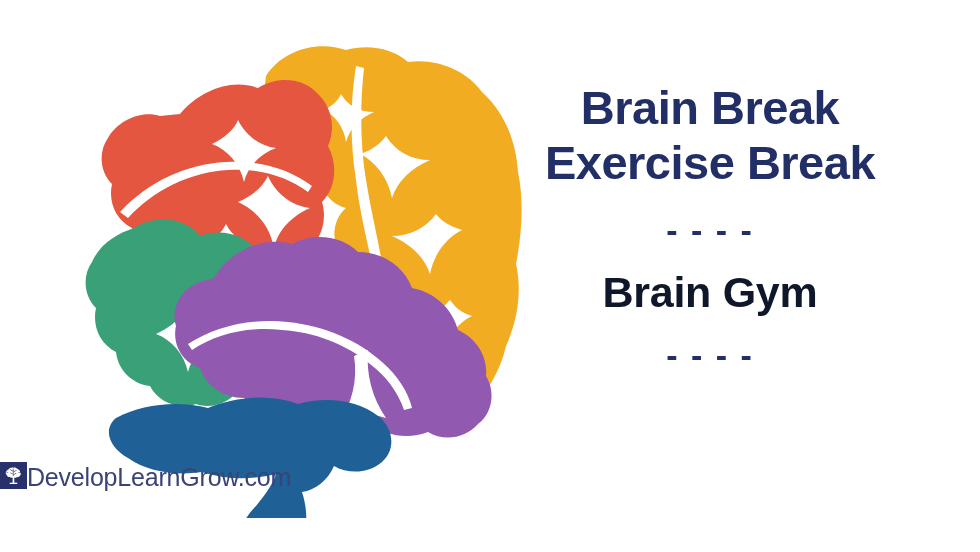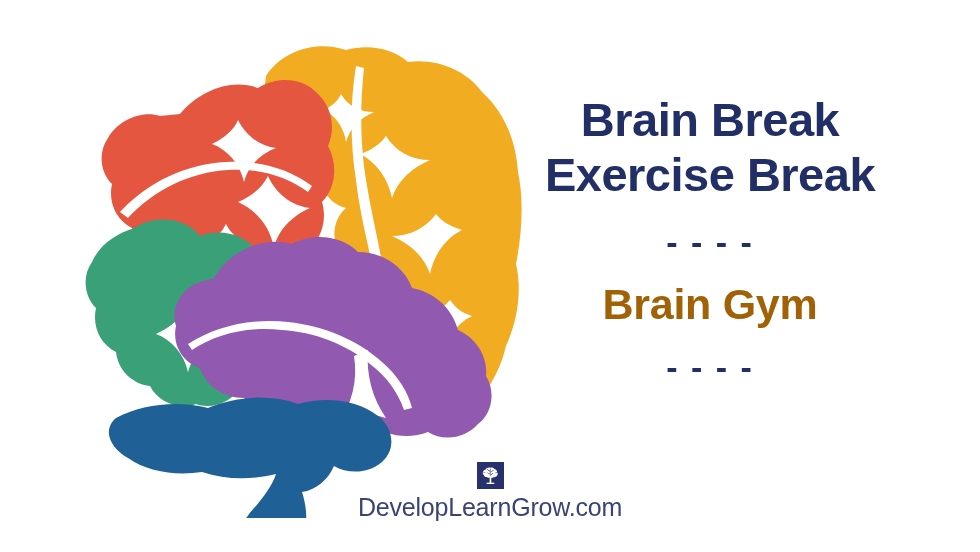--- a/index.html
+++ b/index.html
@@ -33,21 +33,20 @@
   }
 
   
   #promo-text-block {
     position: absolute;
     left: 500px;
     top: 80px;
     width: 420px;
     text-align: center;
     color: #222e66;
-    margin-top: 12px;
   }
 
   .headline {
     font-weight: bold;
     font-size: 47px;
     line-height: 1.18;
     letter-spacing: -0.5px;
     color: #222e66;
     white-space: nowrap;
   }
@@ -68,41 +67,40 @@
     color: #222e66;
     margin: 22px 0 20px 0;
     height: 36px;
   }
 
   .subhead {
     font-weight: bold;
     font-size: 43px;
     line-height: 1.1;
     letter-spacing: -0.3px;
-    color: #a16207;
+    color: #0f172a;
     white-space: nowrap;
   }
 
   .cta {
     font-weight: bold;
     font-size: 46px;
     line-height: 1.1;
     letter-spacing: 0.2px;
     color: #222e66;
     white-space: nowrap;
   }
 
   
   #brand-footer {
     position: absolute;
     left: 0;
     top: 462px;
     width: 980px;
     display: flex;
-    flex-direction: column;
     align-items: center;
   }
   #brand-logo-mark {
     width: 27px;
     height: 27px;
     background: #28316b;
     display: flex;
     align-items: center;
     justify-content: center;
     margin-bottom: 4px;

